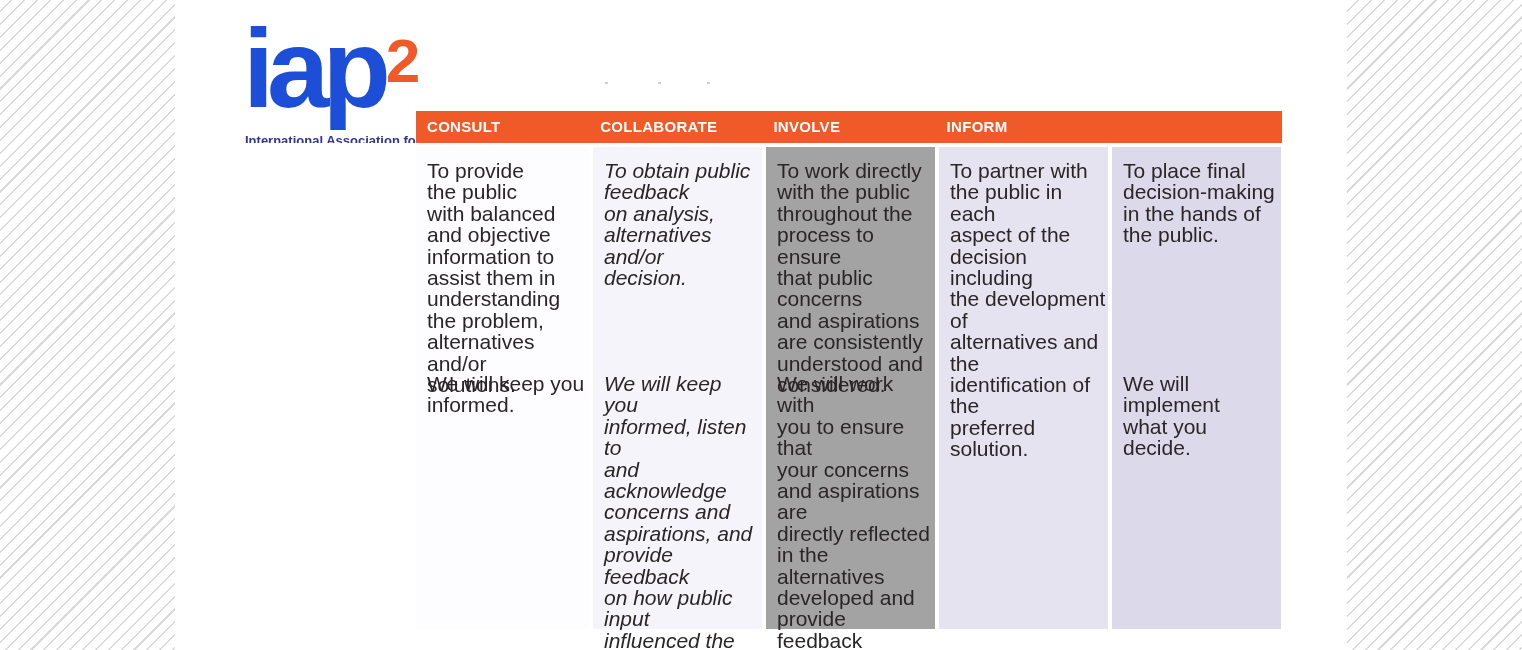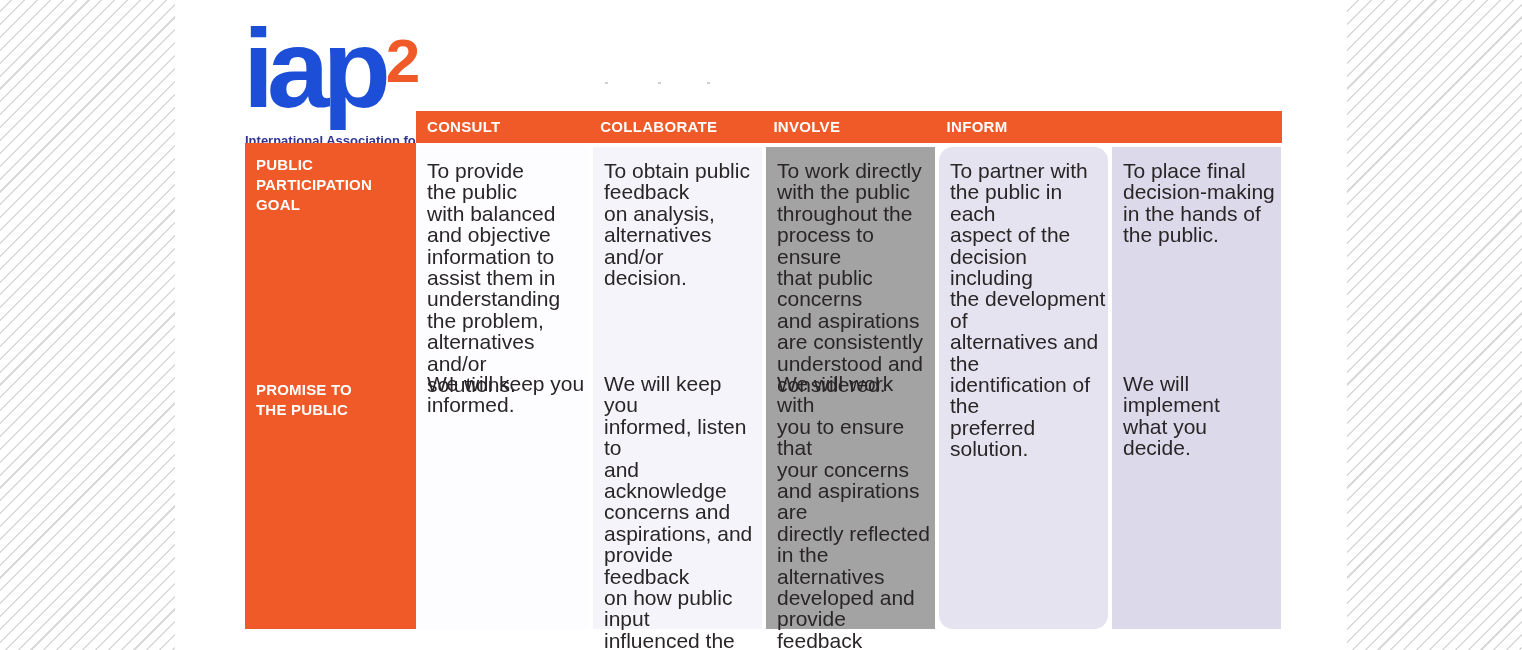--- a/index.html
+++ b/index.html
@@ -100,43 +100,36 @@
   <div class="ghost-dot" style="left:658px;top:82px;"></div>
   <div class="ghost-dot" style="left:707px;top:82px;"></div>
 
   <div class="header-row">
     <div class="header-cell">CONSULT</div>
     <div class="header-cell">COLLABORATE</div>
     <div class="header-cell">INVOLVE</div>
     <div class="header-cell">INFORM</div>
   </div>
 
-  <div class="label-col">
-    <div class="row-label goal">PUBLIC
-PARTICIPATION
-GOAL</div>
-    <div class="row-label promise">PROMISE TO
-THE PUBLIC</div>
-  </div>
 
   <div class="col-band col-0" style="background-color: rgb(253, 253, 255);">
     <div class="cell-text goal">To provide
 the public
 with balanced
 and objective
 information to
 assist them in
 understanding
 the problem,
 alternatives and/or
 solutions.</div>
     <div class="cell-text promise">We will keep you
 informed.</div>
   </div>
-  <div class="col-band col-1" style="background-color: rgb(245, 244, 250);">
+  <div class="col-band col-1" style="background-color: rgb(245, 244, 250); font-style: italic;">
     <div class="cell-text goal">To obtain public
 feedback
 on analysis,
 alternatives and/or
 decision.</div>
     <div class="cell-text promise">We will keep you
 informed, listen to
 and acknowledge
 concerns and
 aspirations, and
@@ -160,21 +153,21 @@
 your concerns
 and aspirations are
 directly reflected
 in the alternatives
 developed and
 provide feedback
 on how public input
 influenced the
 decision.</div>
   </div>
-  <div class="col-band col-3" style="background-color: rgb(229, 227, 240); border-radius: 14px;">
+  <div class="col-band col-3" style="background-color: rgb(229, 227, 240);">
     <div class="cell-text goal">To partner with
 the public in each
 aspect of the
 decision including
 the development of
 alternatives and the
 identification of the
 preferred solution.</div>
   </div>
   <div class="col-band col-4" style="background-color: rgb(220, 217, 234);">

